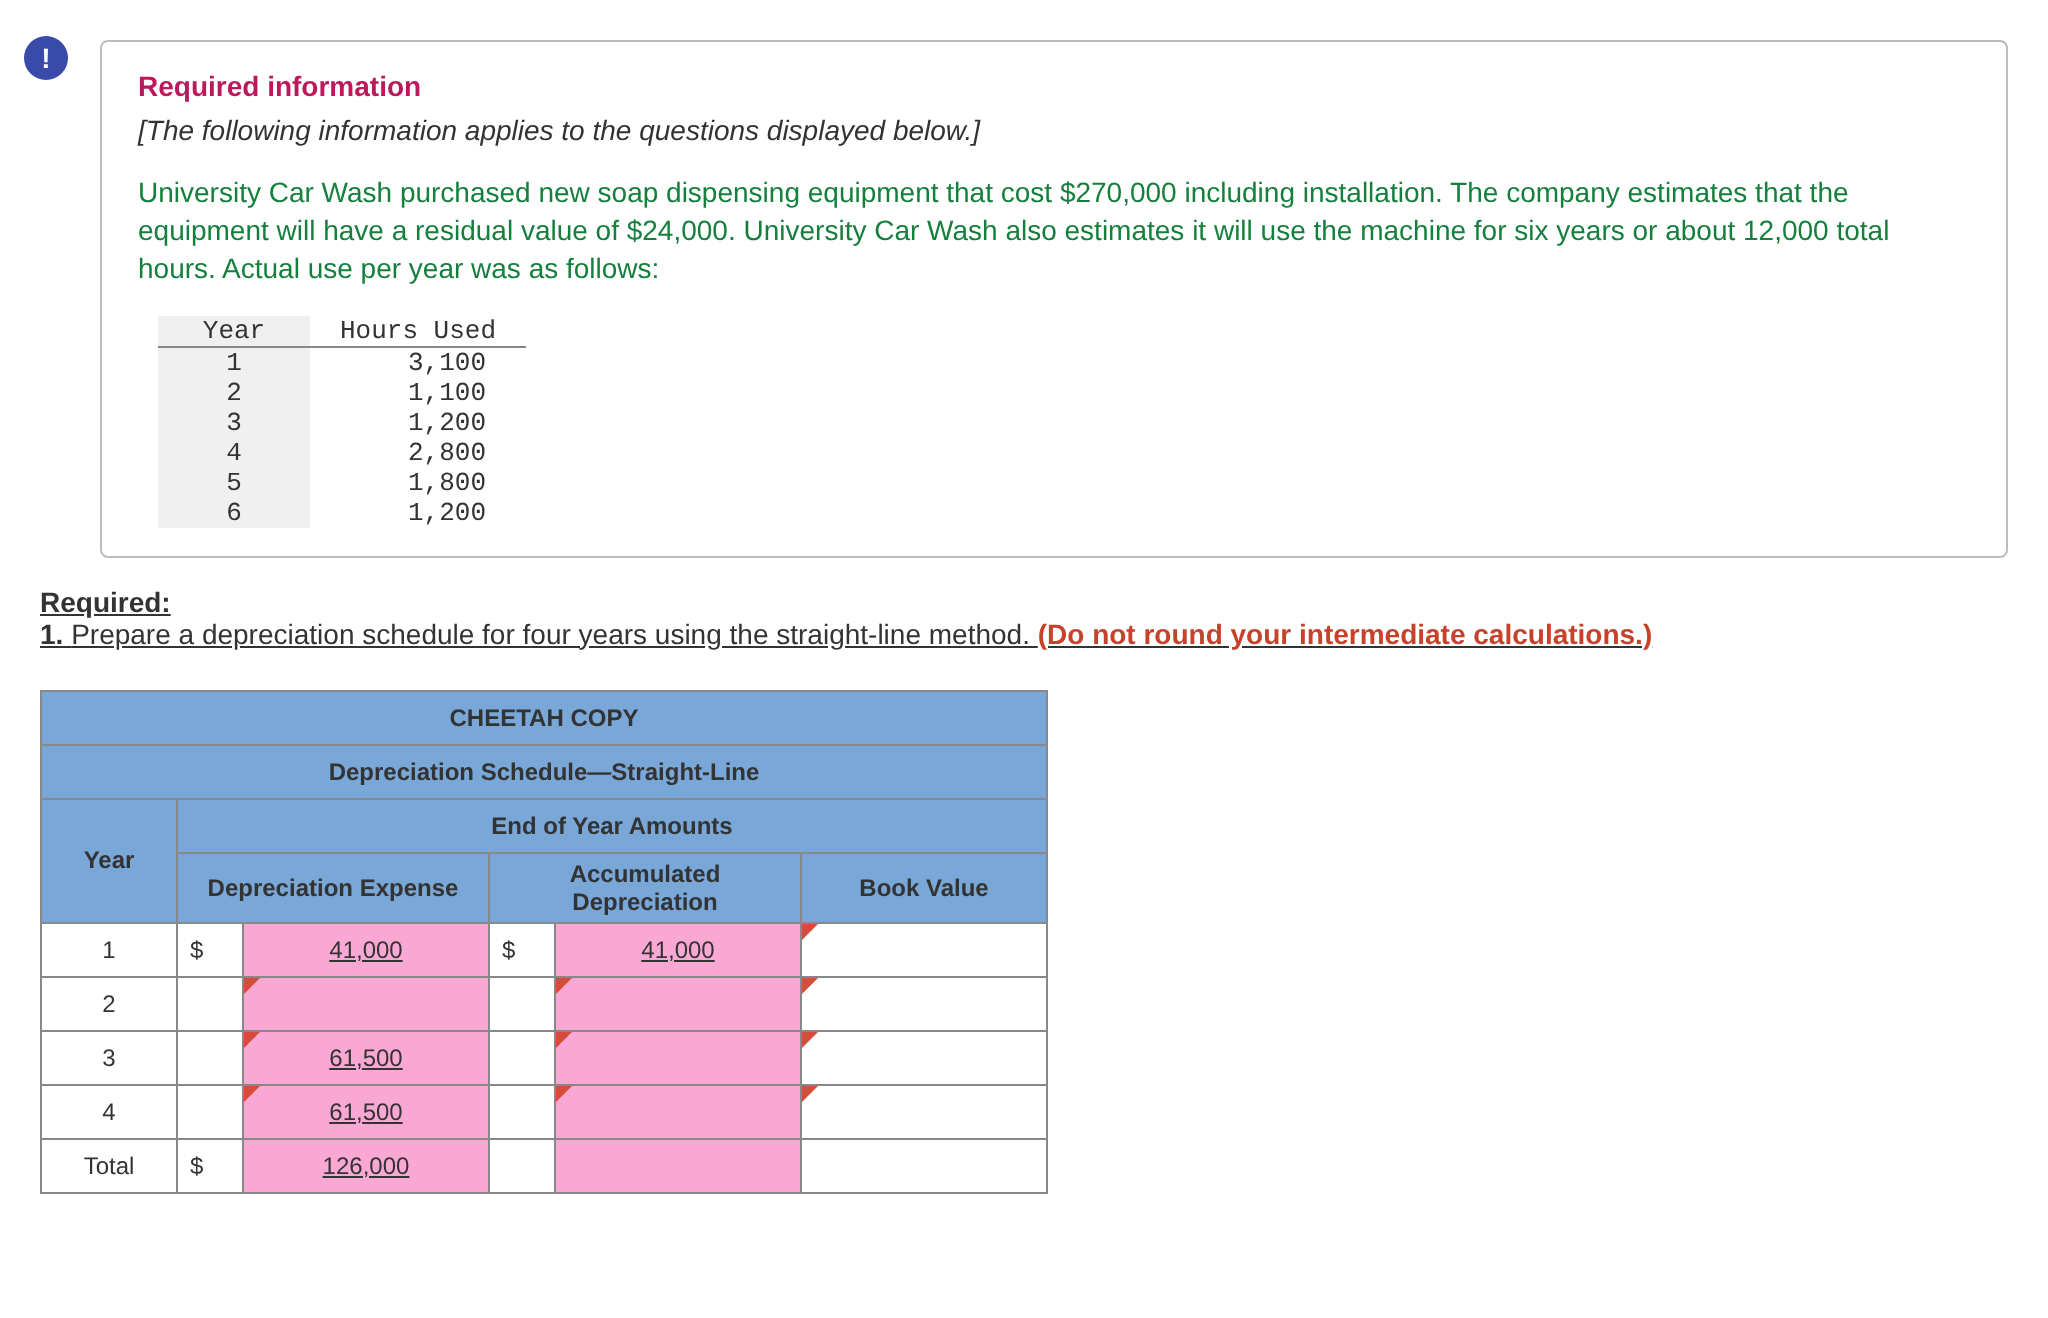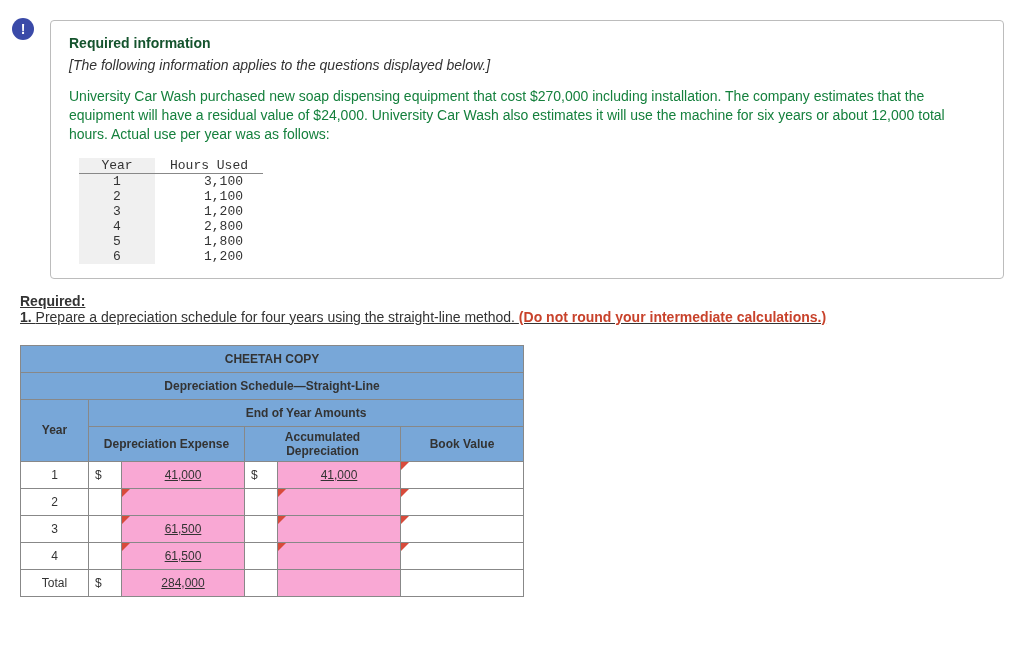--- a/index.html
+++ b/index.html
@@ -26,21 +26,21 @@
     font-weight: bold;
     font-size: 14px;
   }
   .info-box {
     margin: 20px 20px 10px 50px;
     border: 1px solid #bcbcbc;
     border-radius: 4px;
     padding: 14px 18px 14px 18px;
   }
   .required-heading {
-    color: #14532d;
+    color: #be185d;
     font-weight: bold;
     margin-bottom: 6px;
   }
   .italic-note {
     font-style: italic;
     margin-bottom: 14px;
   }
   .body-text {
     line-height: 1.35;
     margin-bottom: 14px;
@@ -226,21 +226,21 @@
       <td class="num-cell">
             <span class="tri"></span>
           </td>
       <td class="empty-cell" colspan="2">
             <span class="tri"></span>
           </td>
     </tr>
     <tr>
       <td class="row-label">Total</td>
       <td class="curr-cell">$</td>
-      <td class="num-cell">284,000</td>
+      <td class="num-cell">126,000</td>
       <td class="curr-cell"></td>
       <td class="num-cell"></td>
       <td class="empty-cell" colspan="2"></td>
     </tr>
   </tbody>
     </table>
 
 </div>
 
 </body></html>

